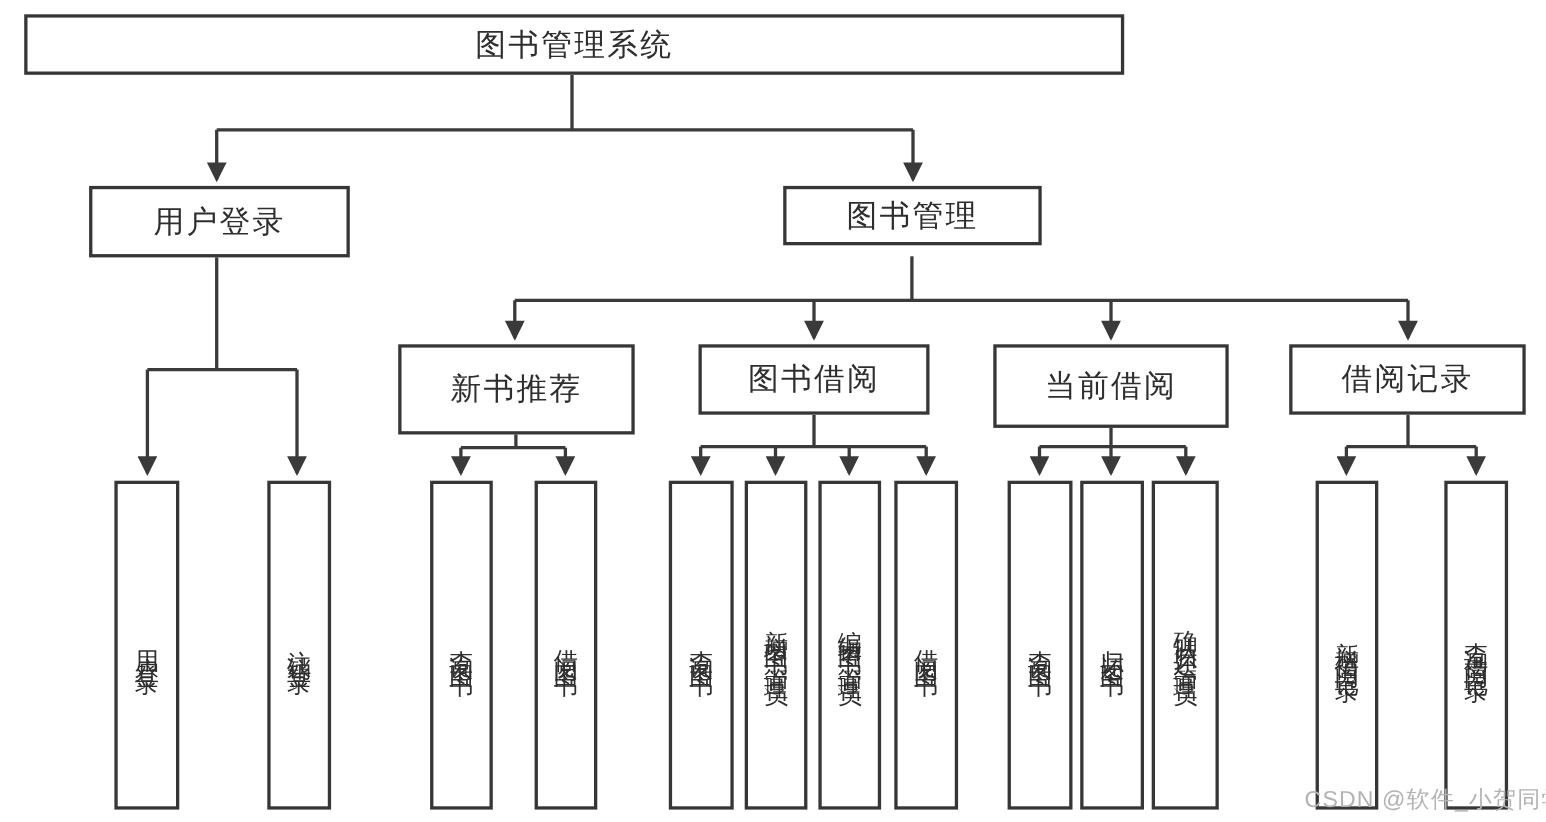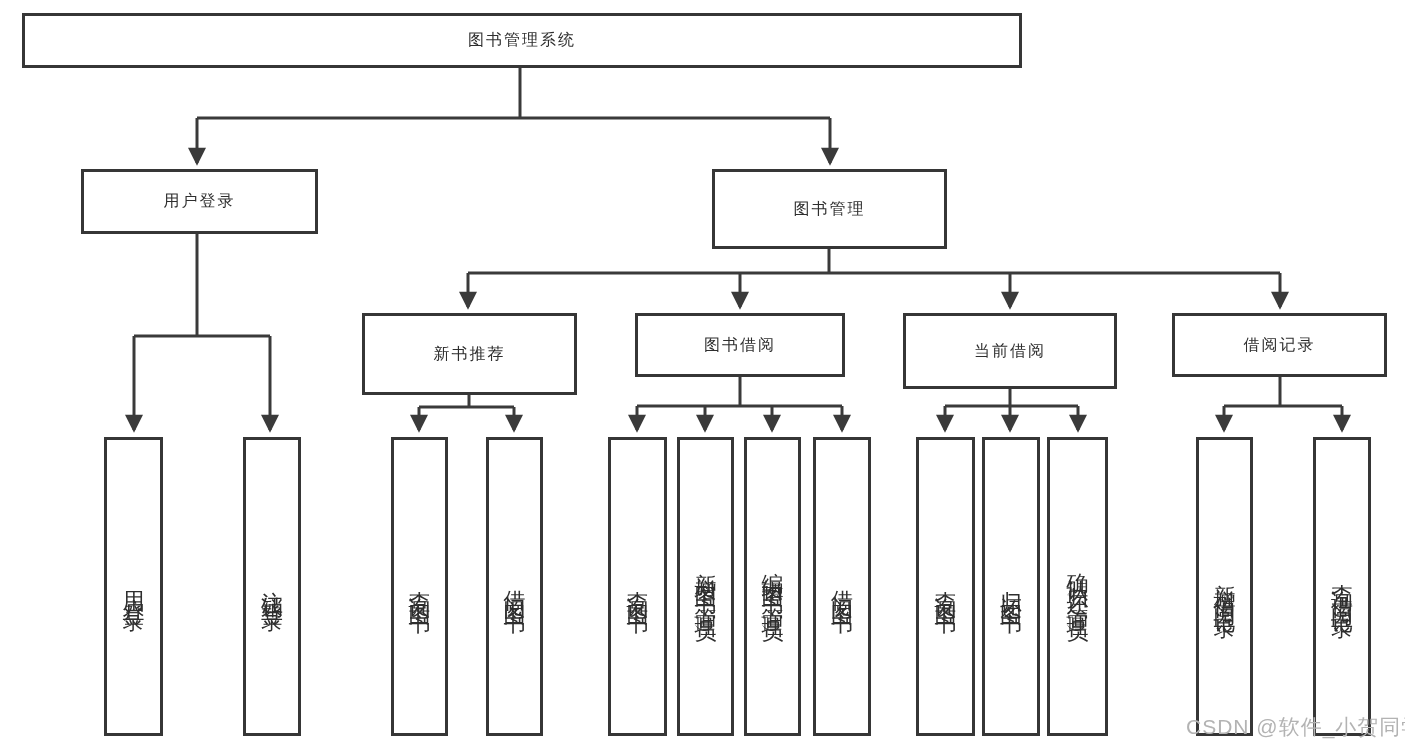--- a/index.html
+++ b/index.html
@@ -6,21 +6,21 @@
   .stage{
     position:relative;width:1405px;height:747px;background:#ffffff;
     font-family:"Liberation Sans",sans-serif;overflow:hidden;
   }
   svg.connectors{position:absolute;left:0;top:0;z-index:0;}
   .node{
     position:absolute;background:#ffffff;border:3px solid #363636;
     box-sizing:border-box;display:flex;align-items:center;justify-content:center;
     color:#2e2e2e;z-index:1;
   }
-  .hbox{font-size:16px;letter-spacing:2px;font-weight:400;align-items:center;}
+  .hbox{font-size:28px;letter-spacing:2px;font-weight:400;align-items:center;}
   .vbox .vtext{
     writing-mode:vertical-rl;text-orientation:mixed;
     font-size:22px;letter-spacing:7px;line-height:1;
   }
   .watermark{
     position:absolute;left:1186px;top:713px;z-index:3;
     color:#b3b3b3;font-size:21px;letter-spacing:1px;white-space:nowrap;
   }
 </style>
 </head>
@@ -74,21 +74,21 @@
     </g>
   </svg>
 
   <div class="node hbox" style="left:22px;top:13px;width:1000px;height:55px;">
     <span>图书管理系统</span>
   </div>
 
   <div class="node hbox" style="left:81px;top:169px;width:237px;height:65px;">
     <span>用户登录</span>
   </div>
-  <div class="node hbox" style="left:712px;top:169px;width:235px;height:80px;">
+  <div class="node hbox" style="left:712px;top:169px;width:235px;height:54px;">
     <span>图书管理</span>
   </div>
 
   <div class="node hbox" style="left:362px;top:313px;width:215px;height:82px;">
     <span>新书推荐</span>
   </div>
   <div class="node hbox" style="left:635px;top:313px;width:210px;height:64px;">
     <span>图书借阅</span>
   </div>
   <div class="node hbox" style="left:903px;top:313px;width:214px;height:76px;">

